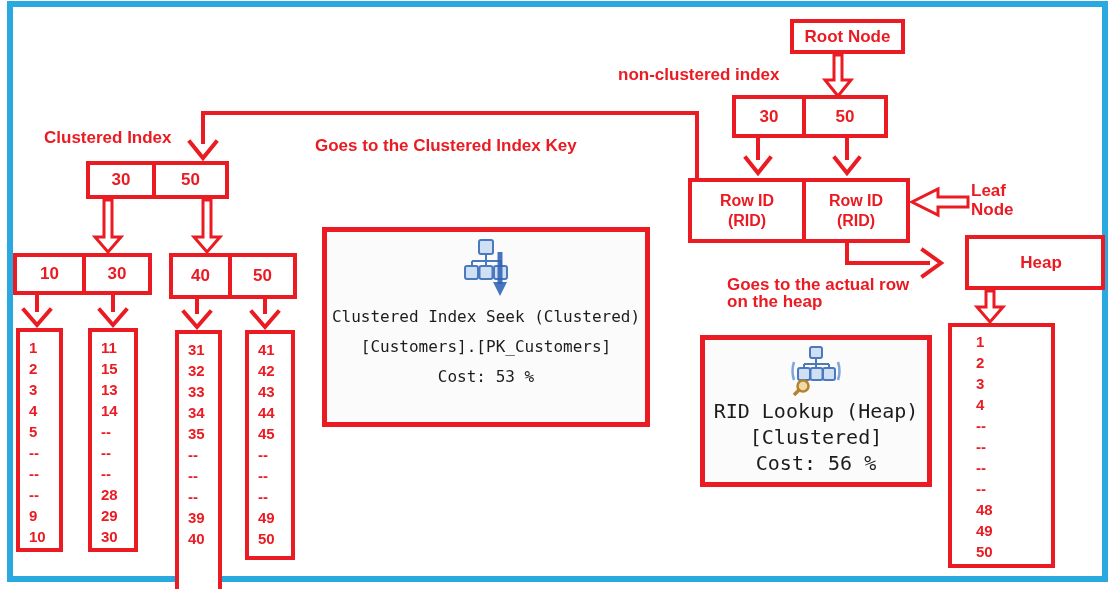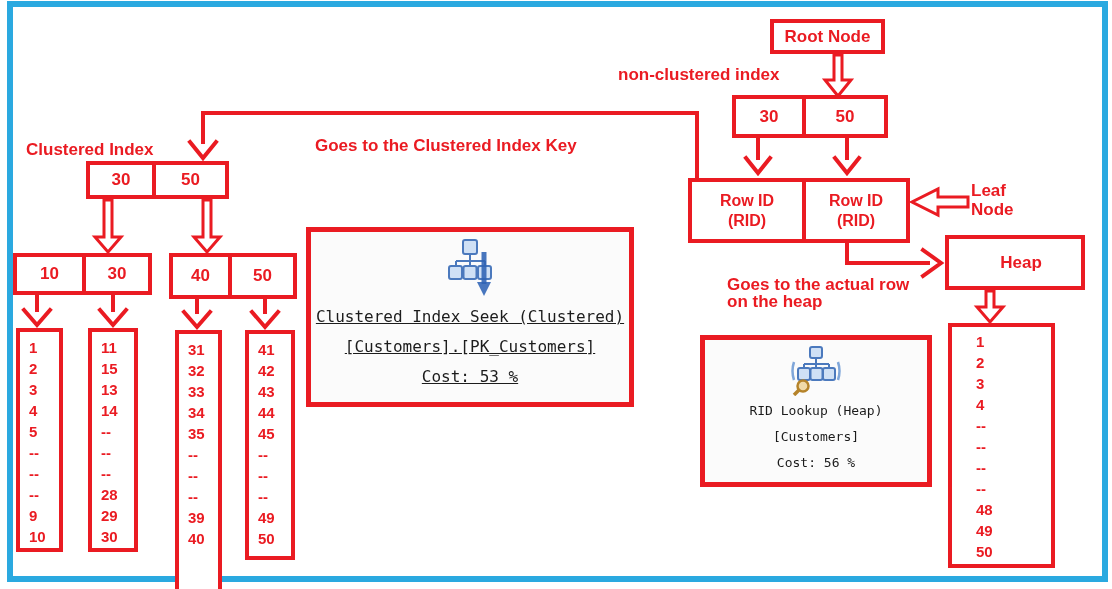--- a/index.html
+++ b/index.html
@@ -19,21 +19,21 @@
   .overlay{position:absolute;left:0;top:0;width:1112px;height:589px;}
   .ln{stroke:var(--red);stroke-width:4;fill:none;stroke-linecap:square;}
   .hollow{stroke:var(--red);stroke-width:3;fill:#ffffff;stroke-linejoin:miter;}
   .lbl{
     position:absolute;font-weight:bold;color:var(--red);
     font-size:17px;white-space:nowrap;line-height:19px;
   }
   .simple-box{
     position:absolute;border:4px solid var(--red);background:#fff;
     display:flex;align-items:center;justify-content:center;
-    font-weight:bold;color:var(--red);font-size:17px;box-sizing:border-box;
+    font-weight:bold;color:var(--red);font-size:17px;box-sizing:border-box;margin-left:20px;
   }
   .split-box{
     position:absolute;border:4px solid var(--red);background:#fff;
     display:flex;box-sizing:border-box;
   }
   .split-box .cell{
     flex:1;display:flex;flex-direction:column;align-items:center;justify-content:center;
     font-weight:bold;color:var(--red);font-size:17px;line-height:20px;
   }
   .split-box .cell + .cell{border-left:4px solid var(--red);}
@@ -47,21 +47,21 @@
   }
   .page-col.heap-col .cell-value{padding-left:24px;}
   .op-box{
     position:absolute;border:5px solid var(--red);background:#fbfbfb;
     box-sizing:border-box;text-align:center;
     font-family:"DejaVu Sans Mono","Liberation Mono",monospace;color:var(--optext);
   }
   .op-box .op-icon{display:block;margin:6px auto 2px auto;}
   .op-line{white-space:nowrap;}
   .op-seek .op-line{line-height:30px;font-size:16px;}
-  .op-lookup .op-line{line-height:26px;font-size:13px;}
+  .op-lookup .op-line{line-height:26px;font-size:20px;}
 </style>
 </head>
 <body>
 
 <div class="canvas">
   <div class="frame"></div>
 
   <svg class="overlay" viewBox="0 0 1112 589">
 
     <path class="ln" d="M697,179 L697,113 L203,113 L203,142 M190,142 L203,158 L216,142"></path>
@@ -79,21 +79,21 @@
     <path class="ln" d="M113,297 L113,310 M100,310 L113,325 L126,310"></path>
     <path class="ln" d="M197,300 L197,312 M184,312 L197,327 L210,312"></path>
     <path class="ln" d="M265,300 L265,312 M252,312 L265,327 L278,312"></path>
 
     <path class="ln" d="M758,139 L758,158 M746,158 L758,173 L770,158"></path>
     <path class="ln" d="M847,139 L847,158 M835,158 L847,173 L859,158"></path>
 
     <path class="ln" d="M847,236 L847,263 L928,263 M923,250 L941,263 L923,276"></path>
   </svg>
 
-  <div class="lbl" style="left:26px;top:128px;margin-top:12px;">Clustered Index</div>
+  <div class="lbl" style="left:44px;top:128px;">Clustered Index</div>
   <div class="lbl" style="left:315px;top:136px;">Goes to the Clustered Index Key</div>
   <div class="lbl" style="left:618px;top:65px;">non-clustered index</div>
   <div class="lbl" style="left:971px;top:181px;">
     <div>Leaf</div>
     <div>Node</div>
   </div>
   <div class="lbl" style="left:727px;top:276px;line-height:17px;">
     <div>Goes to the actual row</div>
     <div>on the heap</div>
   </div>
@@ -183,21 +183,21 @@
       <div class="cell-value">4</div>
       <div class="cell-value">--</div>
       <div class="cell-value">--</div>
       <div class="cell-value">--</div>
       <div class="cell-value">--</div>
       <div class="cell-value">48</div>
       <div class="cell-value">49</div>
       <div class="cell-value">50</div>
     </div>
 
-  <div class="op-box op-seek" style="left:306px;top:227px;width:328px;height:180px;text-decoration:underline;">
+  <div class="op-box op-seek" style="left:322px;top:227px;width:328px;height:200px;">
     <svg class="op-icon" width="46" height="62" viewBox="0 0 46 62">
       <path d="M23,16 V23 M9,23 H38 M9,23 V28 M23,23 V28 M38,23 V28" stroke="#4b79bd" stroke-width="2" fill="none"></path>
       <rect x="16" y="2" width="14" height="14" rx="2" fill="#cfe0f5" stroke="#4b79bd" stroke-width="2"></rect>
       <rect x="2" y="28" width="13" height="13" rx="2" fill="#cfe0f5" stroke="#4b79bd" stroke-width="2"></rect>
       <rect x="16.5" y="28" width="13" height="13" rx="2" fill="#cfe0f5" stroke="#4b79bd" stroke-width="2"></rect>
       <rect x="31" y="28" width="13" height="13" rx="2" fill="#cfe0f5" stroke="#4b79bd" stroke-width="2"></rect>
       <path d="M37,14 V46" stroke="#2f63b5" stroke-width="5" opacity="0.88"></path>
       <path d="M30,44 H44 L37,58 Z" fill="#2f63b5" opacity="0.88"></path>
     </svg>
     <div class="op-line">Clustered Index Seek (Clustered)</div>
@@ -211,16 +211,16 @@
       <rect x="20" y="1" width="12" height="11" rx="2" fill="#cfe0f5" stroke="#4b79bd" stroke-width="2"></rect>
       <rect x="8" y="22" width="12" height="12" rx="2" fill="#cfe0f5" stroke="#4b79bd" stroke-width="2"></rect>
       <rect x="20.5" y="22" width="12" height="12" rx="2" fill="#cfe0f5" stroke="#4b79bd" stroke-width="2"></rect>
       <rect x="33" y="22" width="12" height="12" rx="2" fill="#cfe0f5" stroke="#4b79bd" stroke-width="2"></rect>
       <path d="M4,16 Q1,25 4,34" stroke="#7fa6d9" stroke-width="2.5" fill="none"></path>
       <path d="M48,16 Q51,25 48,34" stroke="#7fa6d9" stroke-width="2.5" fill="none"></path>
       <circle cx="13" cy="40" r="5.5" fill="#f0d9a8" stroke="#b5832a" stroke-width="2.5"></circle>
       <path d="M9,44 L4,49" stroke="#b5832a" stroke-width="3.5"></path>
     </svg>
     <div class="op-line">RID Lookup (Heap)</div>
-    <div class="op-line">[Customers]</div>
+    <div class="op-line">[Clustered]</div>
     <div class="op-line">Cost: 56 %</div>
   </div>
 </div>
 
 </body></html>

